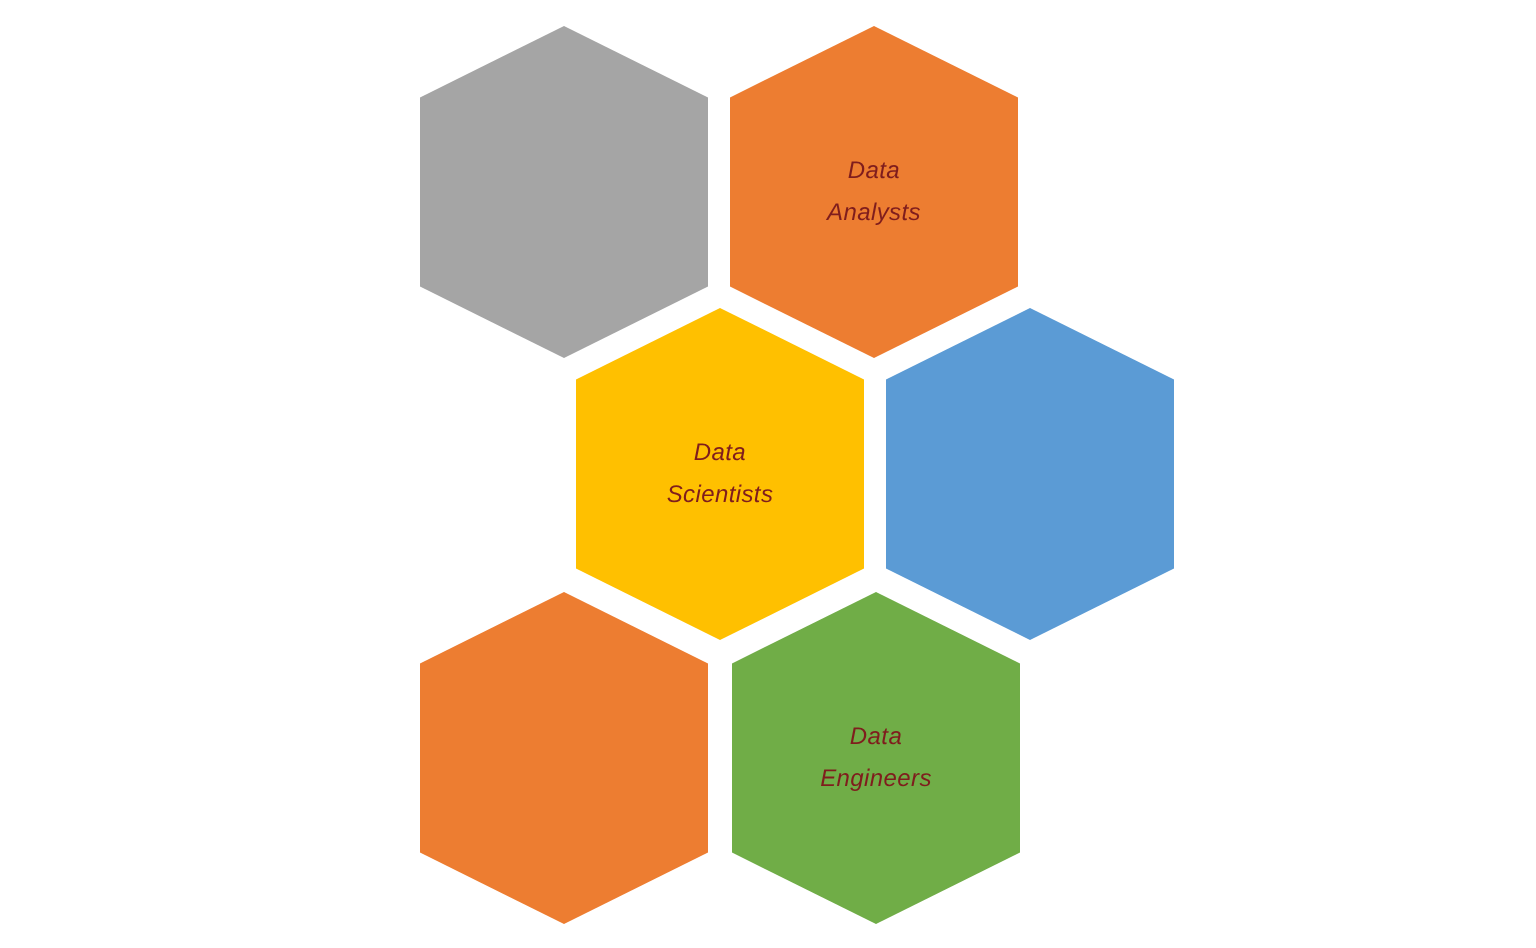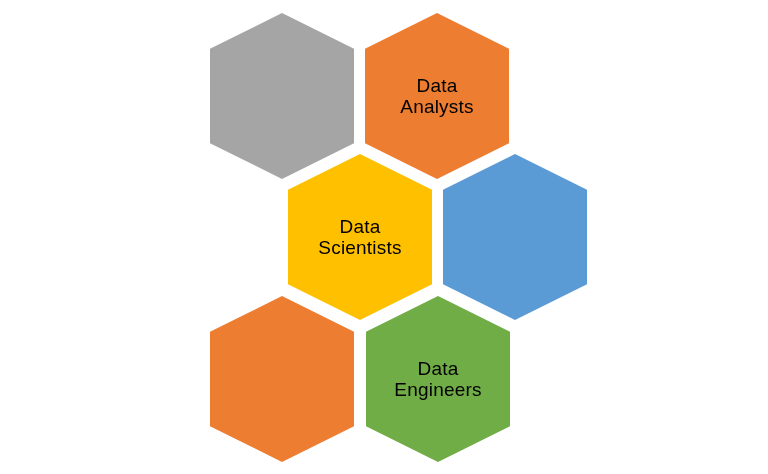--- a/index.html
+++ b/index.html
@@ -18,26 +18,27 @@
   .hex {
     position: absolute;
     width: 144px;
     height: 166px;
     clip-path: polygon(50% 0%, 100% 21.5%, 100% 78.5%, 50% 100%, 0% 78.5%, 0% 21.5%);
     display: flex;
     align-items: center;
     justify-content: center;
   }
   .hex-label {
-    color: #000000;
-    font-size: 19px;
+    color: #7f1d1d;
+    font-size: 12px;
     line-height: 21px;
     text-align: center;
     white-space: pre-line;
     letter-spacing: 0.2px;
+    font-style: italic;
   }
   
   .hex-1 { left: 210px; top: 13px;  }
   .hex-2 { left: 365px; top: 13px;  }
   .hex-3 { left: 288px; top: 154px; }
   .hex-4 { left: 443px; top: 154px; }
   .hex-5 { left: 210px; top: 296px; }
   .hex-6 { left: 366px; top: 296px; }
 </style>
 </head>

